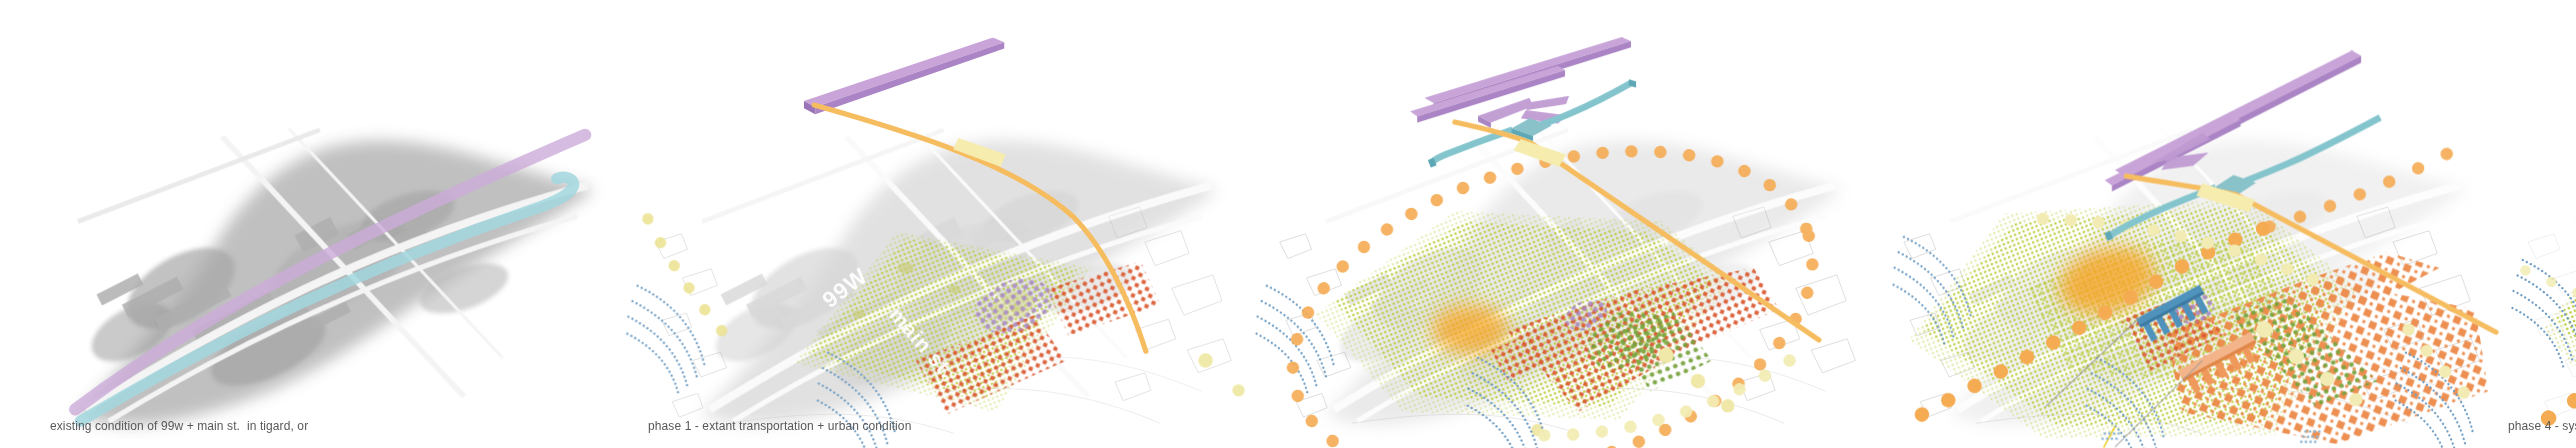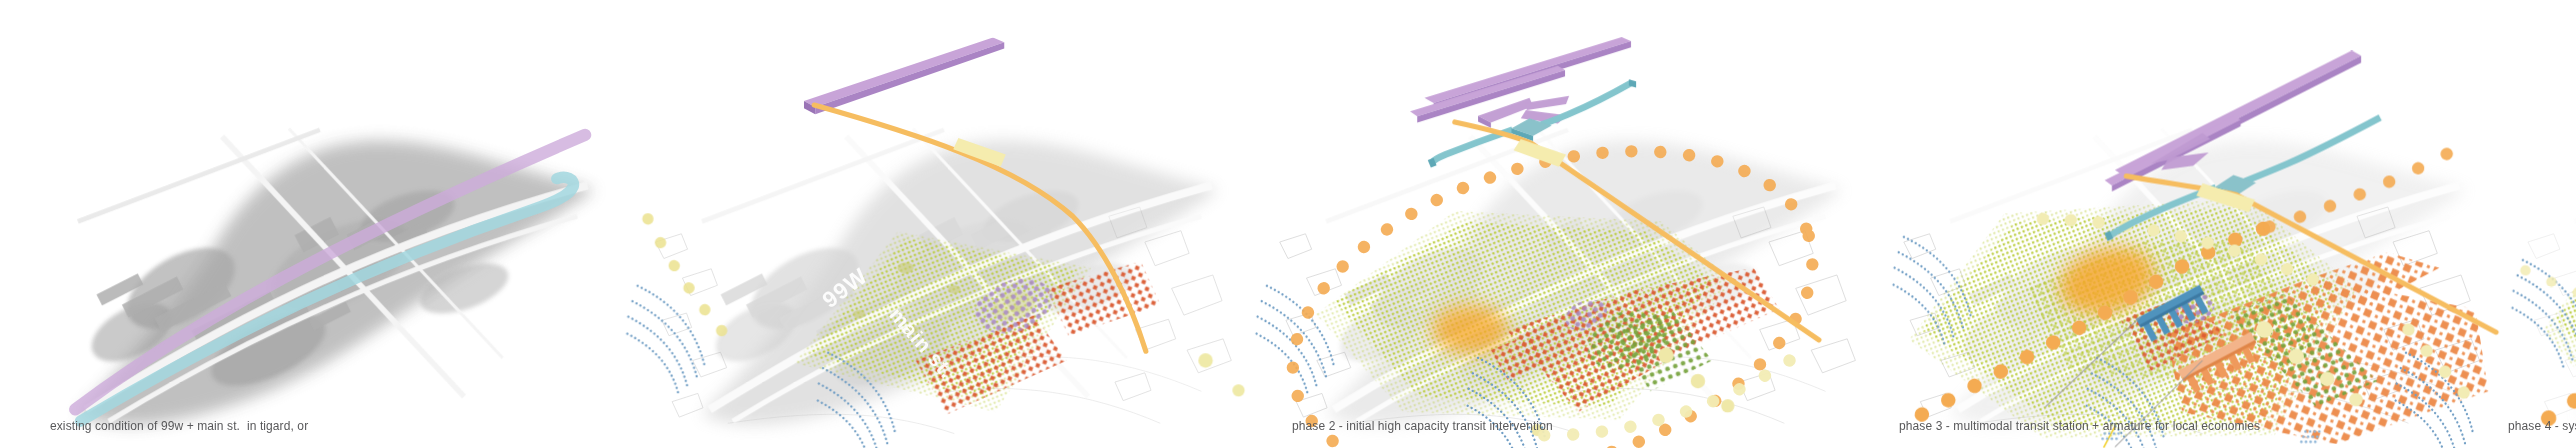--- a/index.html
+++ b/index.html
@@ -377,18 +377,17 @@
       <path d="M445,345 L215,555"></path>
       <path d="M430,430 L617,748 L617,866"></path>
       <path d="M520,460 L697,693 L697,836"></path>
       <path d="M610,460 L791,637 L791,776"></path>
       <path d="M700,445 L866,607 L866,734"></path>
     </g>
   </g>
 </svg>
 
 <div class="caption" style="left:50px">existing condition of 99w + main st.  in tigard, or</div>
-<div class="caption" style="left:1292px">phase 2 - initial high capacity transit intervention</div>
-<div class="caption" style="left:1899px">phase 3 - multimodal transit station + armature for local economies</div>
+<div class="caption" style="left:648px">phase 1 - extant transportation + urban condition</div>
 <div class="caption" style="left:2508px">phase 4 - system integration + urban growth climax</div>
 
 </div>
 
 
 </body></html>

